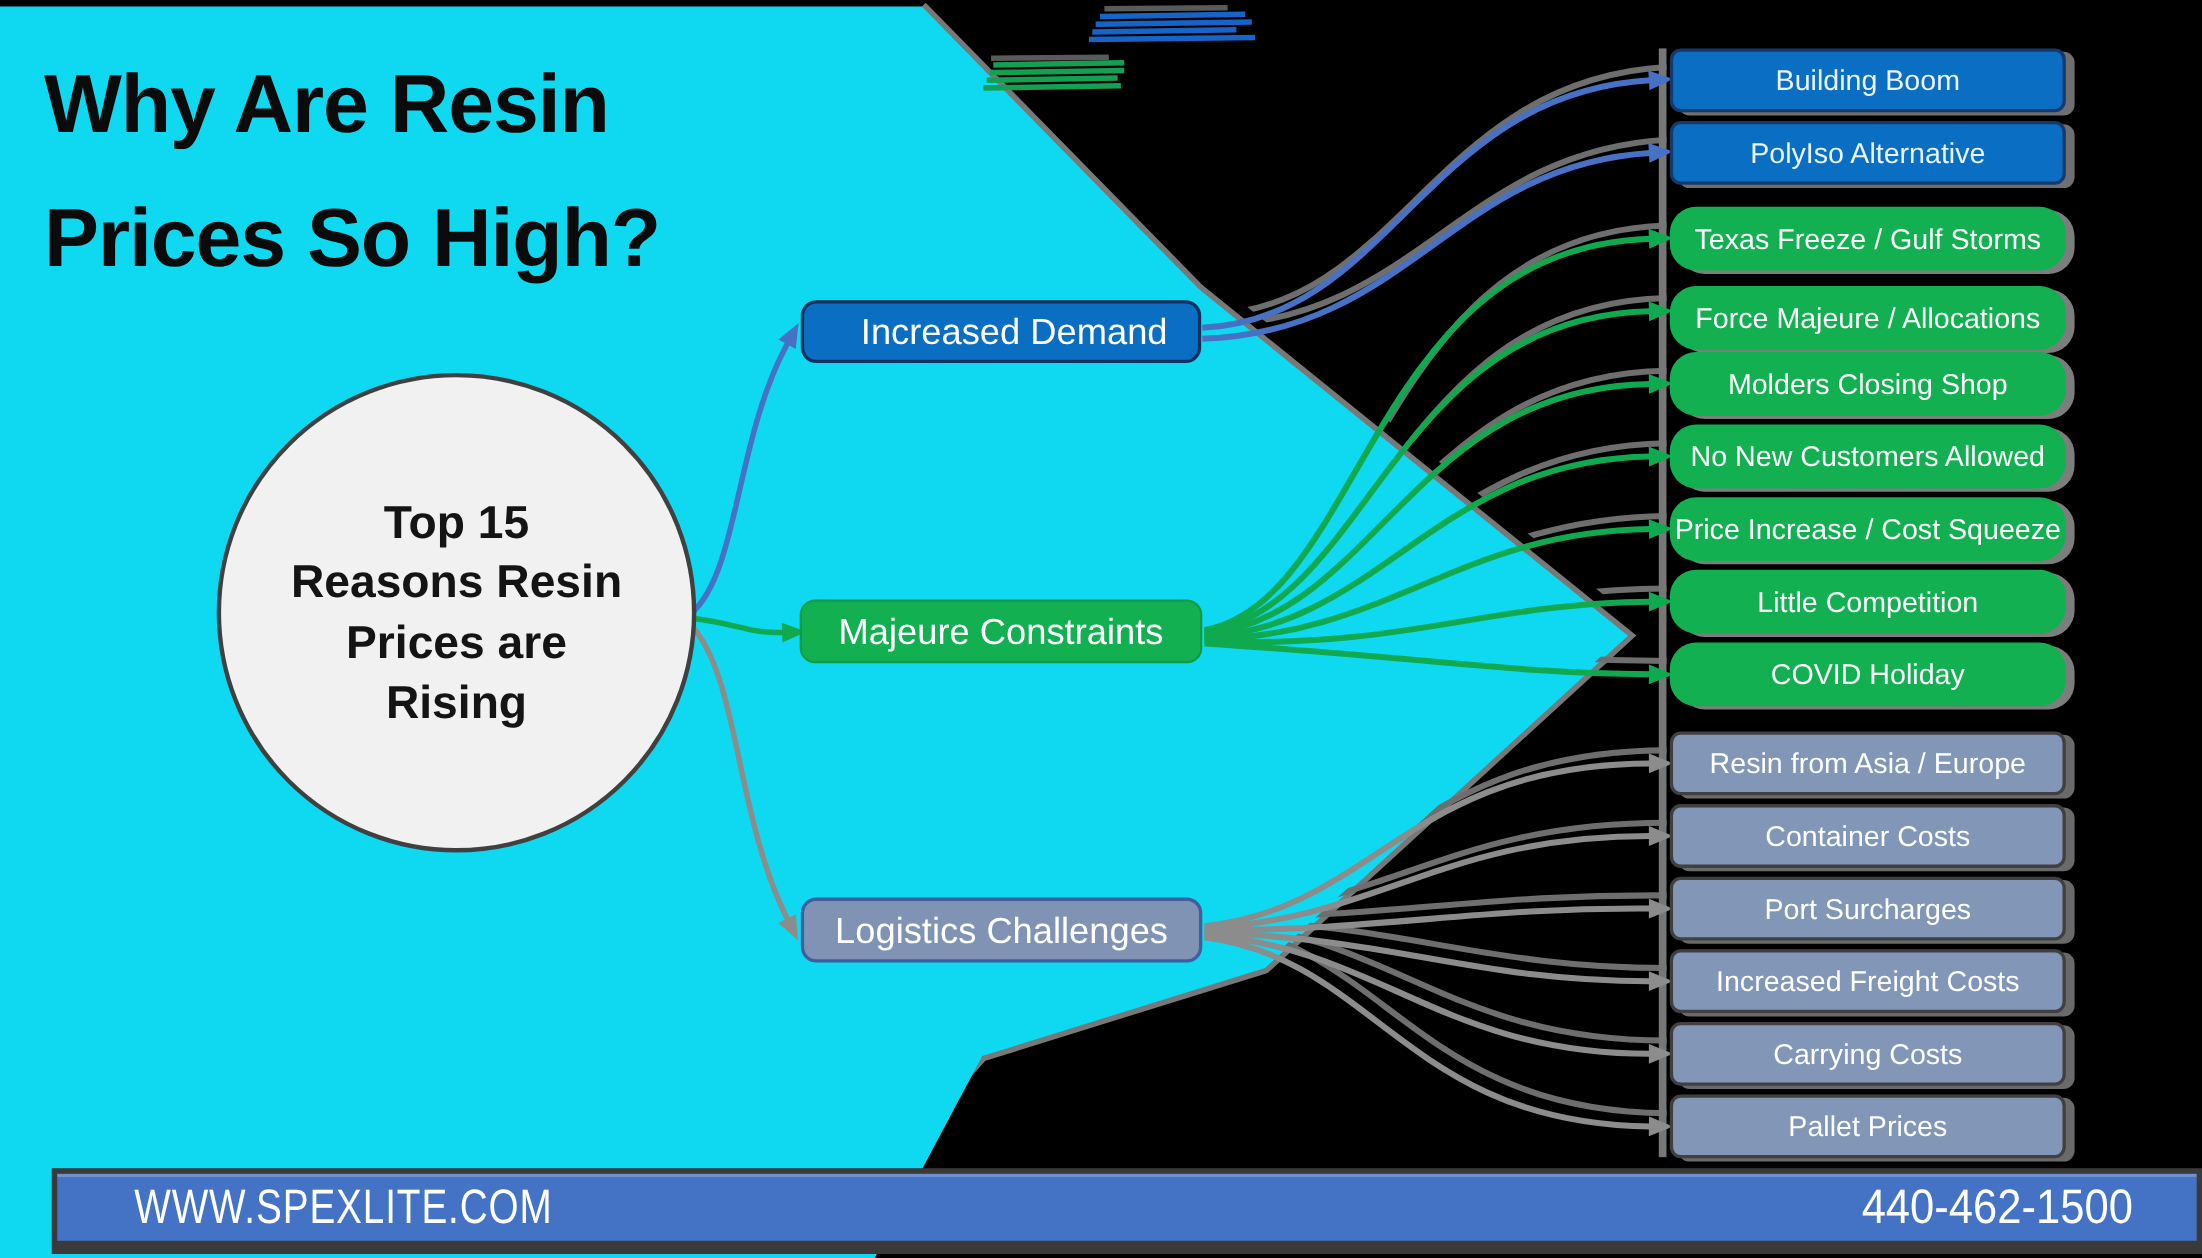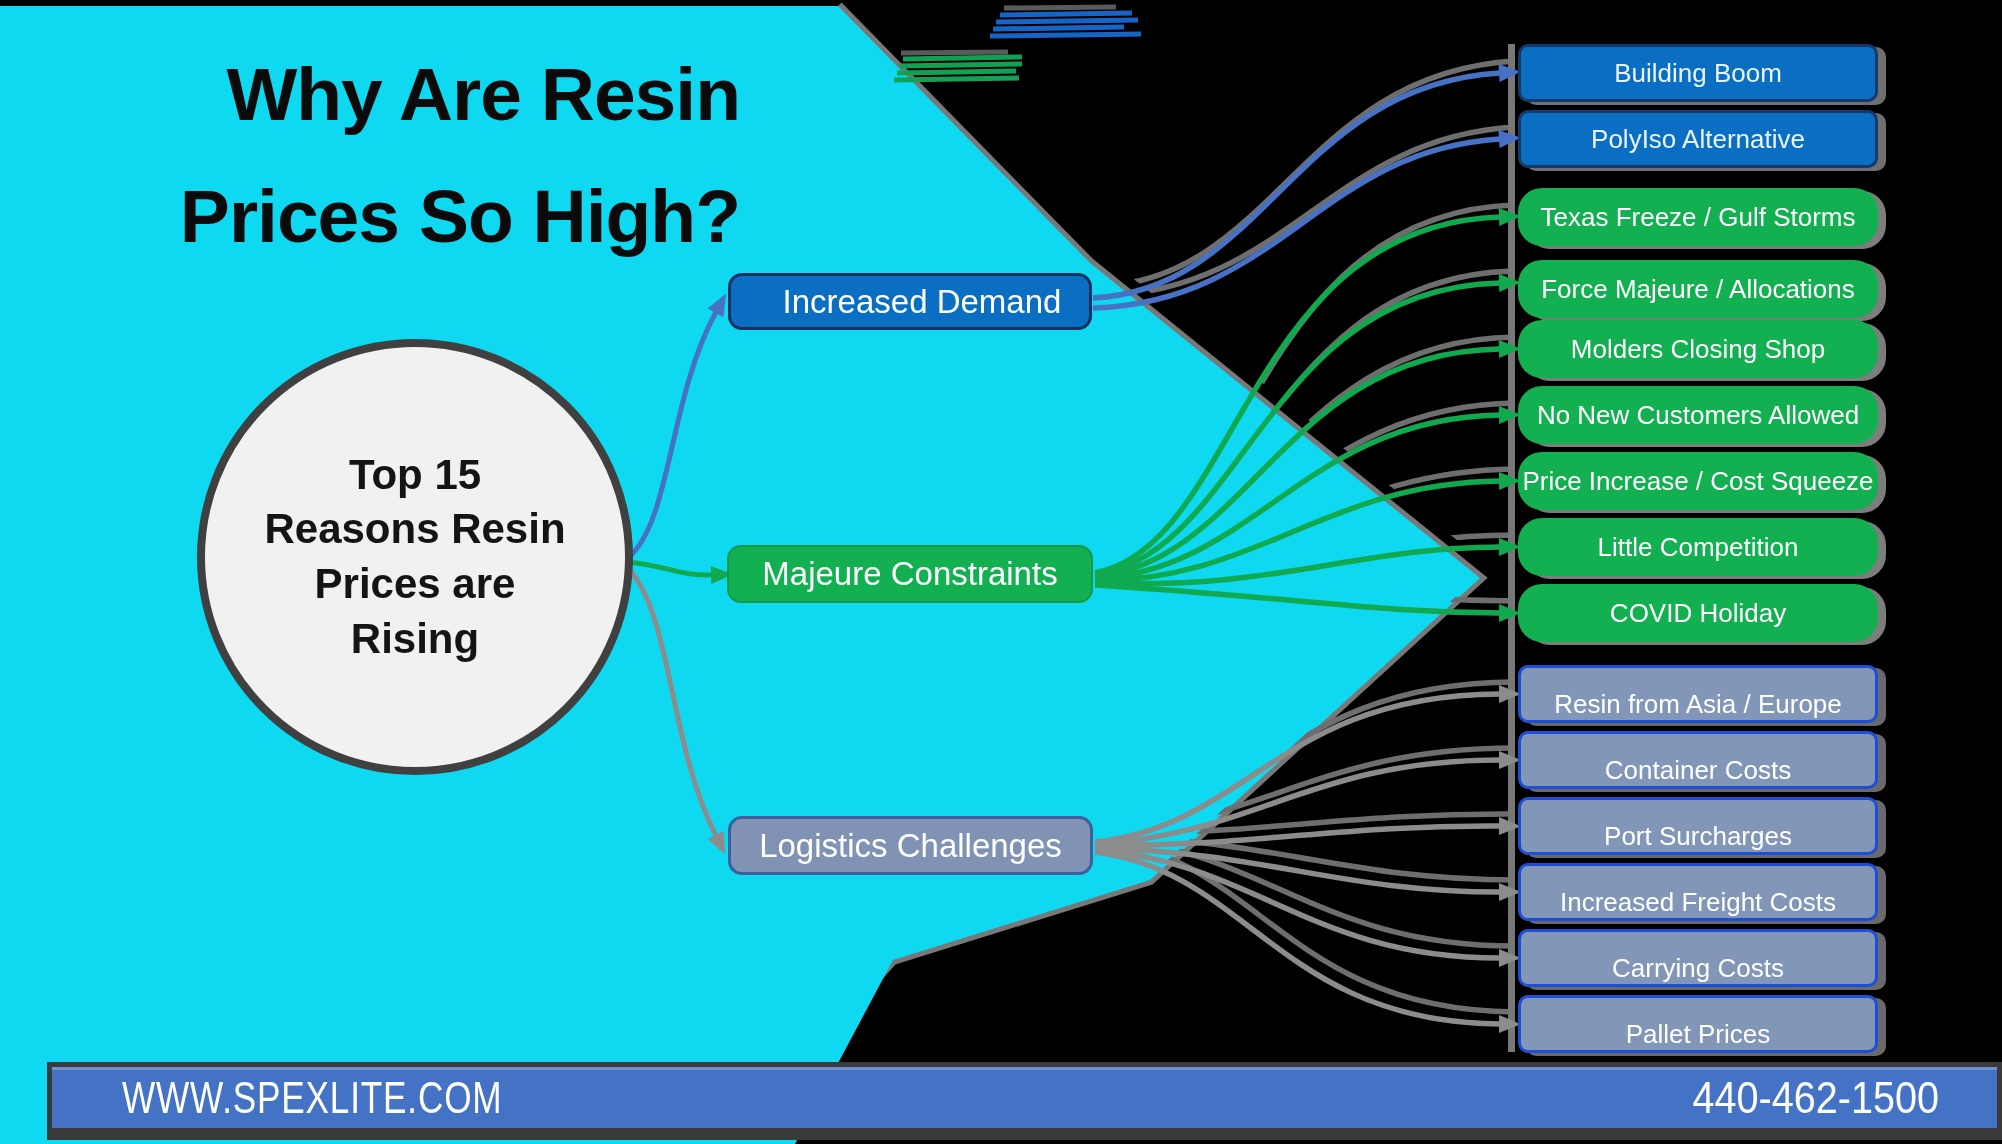--- a/index.html
+++ b/index.html
@@ -4,28 +4,28 @@
 <style>
   html,body { margin:0; padding:0; background:#000; }
   .canvas {
     position:relative; width:2002px; height:1144px; overflow:hidden;
     background:#000; font-family:"Liberation Sans", sans-serif;
   }
 
   
   .title {
     position:absolute; left:40px; top:34px; width:700px;
-    text-align:right; font-weight:bold; font-size:75px; line-height:1.62;
+    text-align:left; font-weight:bold; font-size:75px; line-height:1.62;
     color:#0b0b0b; letter-spacing:-1px; z-index:4;
   }
 
   
   .center-circle {
     position:absolute; left:197px; top:339px; width:436px; height:436px;
-    background:#f1f1f1; border:8px solid #404040; border-radius:50%;
+    background:#f1f1f1; border:4px solid #404040; border-radius:50%;
     box-sizing:border-box; display:flex; align-items:center; justify-content:center;
     text-align:center; z-index:3;
   }
   .center-circle .txt {
     font-weight:bold; font-size:42px; line-height:1.3; color:#141414;
   }
 
   
   .cat {
     position:absolute; box-sizing:border-box; border-radius:14px;
@@ -37,21 +37,21 @@
   .cat.logistics{ left:728px; top:816px; width:365px; height:59px; background:#8093b5; border:3px solid #3e5f9d; }
 
   
   .leaf {
     position:absolute; left:1518px; width:360px; height:58px; box-sizing:border-box;
     border-radius:10px; display:flex; align-items:center; justify-content:center;
     color:#ffffff; font-size:26px; z-index:3; text-align:center;
   }
   .leaf.blue  { background:#0a6fc2; border:3px solid #17386b; color:#eaf4ff; box-shadow:8px 3px 0 0 #6f6f6f; }
   .leaf.green { background:#12b050; box-shadow:8px 3px 0 0 #7d7d7d;border-radius:24px; }
-  .leaf.gray  { background:#8296b7; border:3px solid #1d4ed8; box-shadow:8px 3px 0 0 #6a6a6a;align-items:flex-end; }
+  .leaf.gray  { background:#8296b7; border:3px solid #404040; box-shadow:8px 3px 0 0 #6a6a6a; }
 
   
   .footer {
     position:absolute; left:0; right:0; top:1062px; height:78px;
     background:#3a3a3a; z-index:5;margin-left:47px;
   }
   .footer .bar {
     position:absolute; left:5px; right:5px; top:5px; bottom:12px;
     background:#4472c4; box-shadow:inset 0 3px 0 rgba(255,255,255,0.22);
     display:flex; align-items:center; justify-content:space-between;

